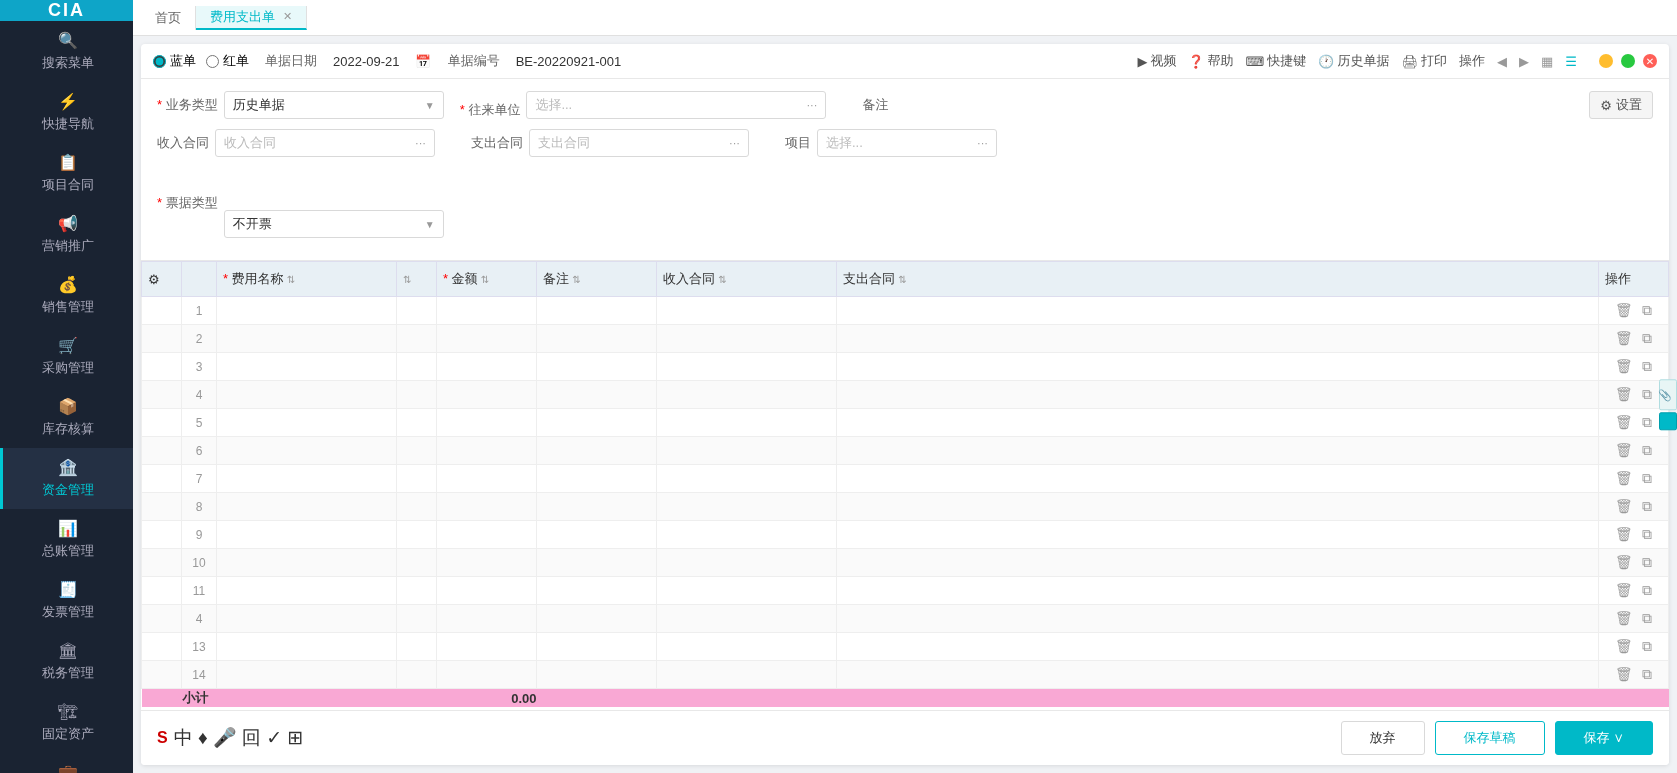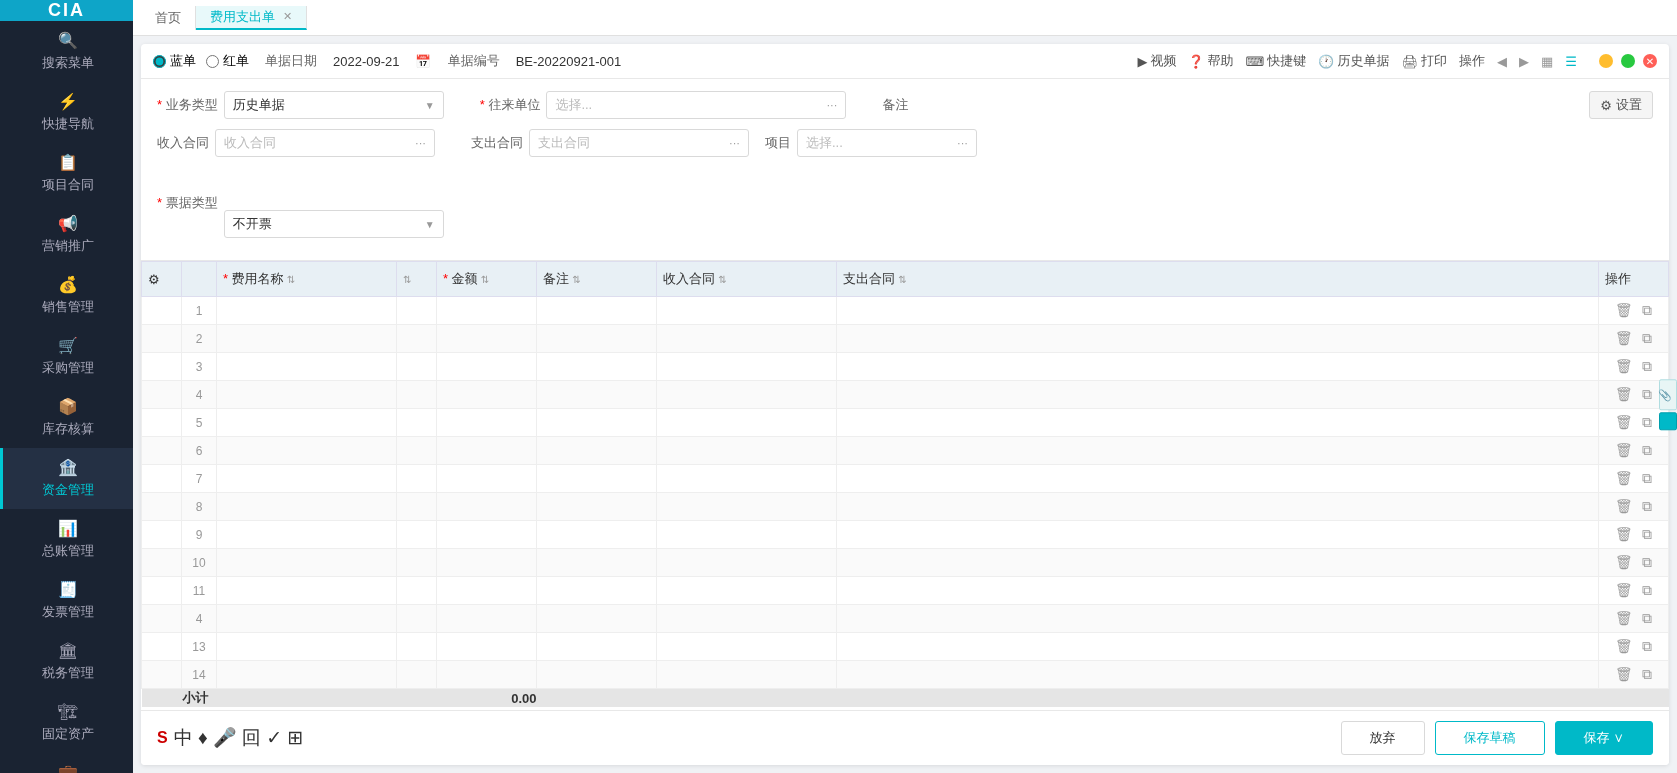--- a/index.html
+++ b/index.html
@@ -206,21 +206,21 @@
       border: 1px solid #eee;
       color: #333;
       font-size: 12px;
     }
     .row-num { color: #999; text-align: center; width: 30px; }
     .ops-cell { text-align: center; }
     .op-icon { cursor: pointer; color: #999; margin: 0 3px; font-size: 14px; }
 
     
     .subtotal-row td {
-      background: #e5e5e5;
+      background: #f9a8d4;
       font-weight: bold;
       color: #333;
       border-top: 1px solid #e0d0a0;
     }
 
     
     .footer {
       padding: 10px 16px;
       display: flex;
       align-items: center;
@@ -409,21 +409,21 @@
             <label>
               <span style="color:red;">*</span>
               <span>业务类型</span>
             </label>
             <div class="field-value" style="min-width:220px;">
               <span>历史单据</span>
               <span class="chevron-down">▼</span>
             </div>
           </div>
 
-          <div class="form-field" style="margin-left: 20px;">
+          <div class="form-field" style=" align-items: flex-end;">
             <label>
               <span style="color:red;">*</span>
               <span>往来单位</span>
             </label>
             <div class="field-value wide placeholder">
               <span>选择...</span>
               <span class="field-dots">···</span>
             </div>
           </div>
 
@@ -447,21 +447,21 @@
           </div>
 
           <div class="form-field" style="margin-left: 20px;">
             <label>支出合同</label>
             <div class="field-value placeholder" style="min-width:220px;">
               <span>支出合同</span>
               <span class="field-dots">···</span>
             </div>
           </div>
 
-          <div class="form-field" style="">
+          <div class="form-field" style="margin-left: 20px;">
             <label>项目</label>
             <div class="field-value placeholder" style="min-width:180px;">
               <span>选择...</span>
               <span class="field-dots">···</span>
             </div>
           </div>
         </div>
 
         <div class="form-row">
           <div class="form-field">

